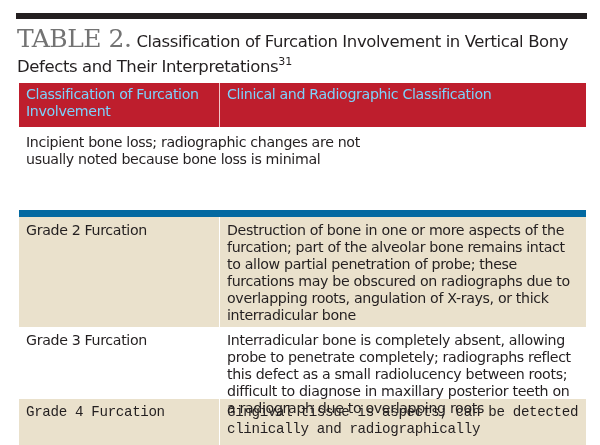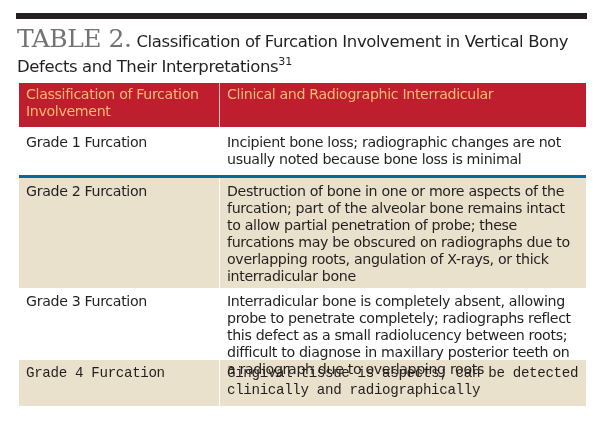--- a/index.html
+++ b/index.html
@@ -9,50 +9,49 @@
   .title { position: absolute; left: 17px; top: 26px; width: 570px; line-height: 25px; }
   .title .tbl { font-family: "DejaVu Serif", serif; font-size: 25px; letter-spacing: -0.5px; color: #737373; }
   .title .cap { font-family: "DejaVu Sans", sans-serif; font-size: 16.5px; letter-spacing: -0.4px; color: #231f20; }
   .title sup { font-size: 11px; vertical-align: 7px; line-height: 0; }
   .table { position: absolute; left: 19px; top: 83px; width: 567px; }
   .row { display: flex; width: 100%; }
   .cell { box-sizing: border-box; padding: 2px 7px 4px 7px; font-size: 14.2px; line-height: 17px; letter-spacing: -0.35px; }
   .c1 { width: 201px; border-right: 1px solid #ffffff; }
   .c2 { width: 366px; }
   .hdr { background: #be1e2d; color: #ffffff; height: 44px; border-bottom: 2px solid #ffffff; }
-  .hdr .cell { padding-top: 3px; color: #fdba74; }
+  .hdr .cell { padding-top: 3px; color: #7dd3fc; }
   .hdr .c1 { border-right: 1px solid #f2c6c9; }
   .beige { background: #eae1cc; }
   .white { background: #ffffff; }
   .white .c1 { border-right: 1px solid #ffffff; }
   .r1 { height: 46px; }
-  .r2 { height: 110px; border-top: 3px solid #0369a1; }
+  .r2 { height: 110px; border-top: 7px solid #0369a1; margin-top: 35px; }
   .r3 { height: 72px; }
   .r4 { height: 46px; font-family: Liberation Mono, monospace; }
   .rowlabel { padding-top: 5px; }
   .rowtext { padding-top: 5px; }
 </style>
 </head>
 <body>
 
 <div class="topbar"></div>
 
 <div class="title">
   <span class="tbl">TABLE 2.</span>
   <span class="cap">Classification of Furcation Involvement in Vertical Bony Defects and Their Interpretations</span><sup>31</sup>
 </div>
 
 <div class="table">
   <div class="row hdr">
     <div class="cell c1">Classification of Furcation Involvement</div>
-    <div class="cell c2">Clinical and Radiographic Interradicular</div>
+    <div class="cell c2">Clinical and Radiographic Classification</div>
   </div>
 
   <div class="row white r1">
-    <div class="cell c1 rowlabel">Grade 1 Furcation</div>
     <div class="cell c2 rowtext">Incipient bone loss; radiographic changes are not usually noted because bone loss is minimal</div>
   </div>
 
   <div class="row beige r2">
     <div class="cell c1 rowlabel">Grade 2 Furcation</div>
     <div class="cell c2 rowtext">Destruction of bone in one or more aspects of the furcation; part of the alveolar bone remains intact to allow partial penetration of probe; these furcations may be obscured on radiographs due to overlapping roots, angulation of X-rays, or thick interradicular bone</div>
   </div>
 
   <div class="row white r3">
     <div class="cell c1 rowlabel">Grade 3 Furcation</div>

